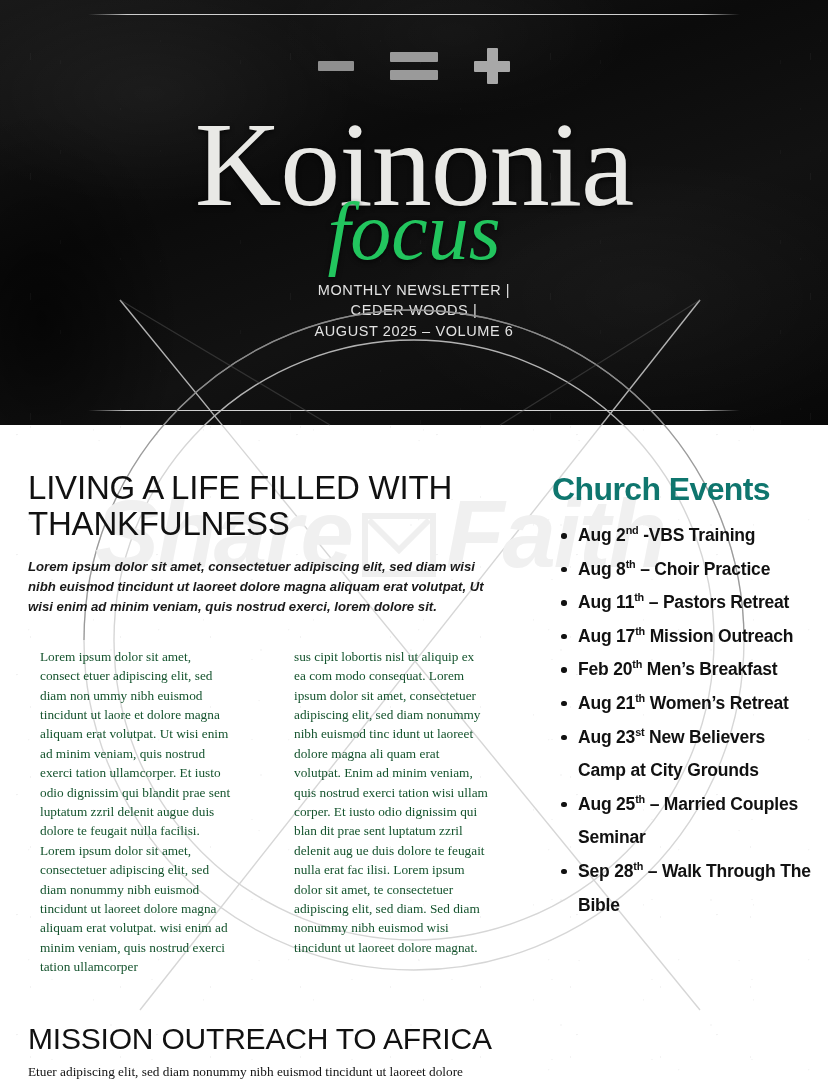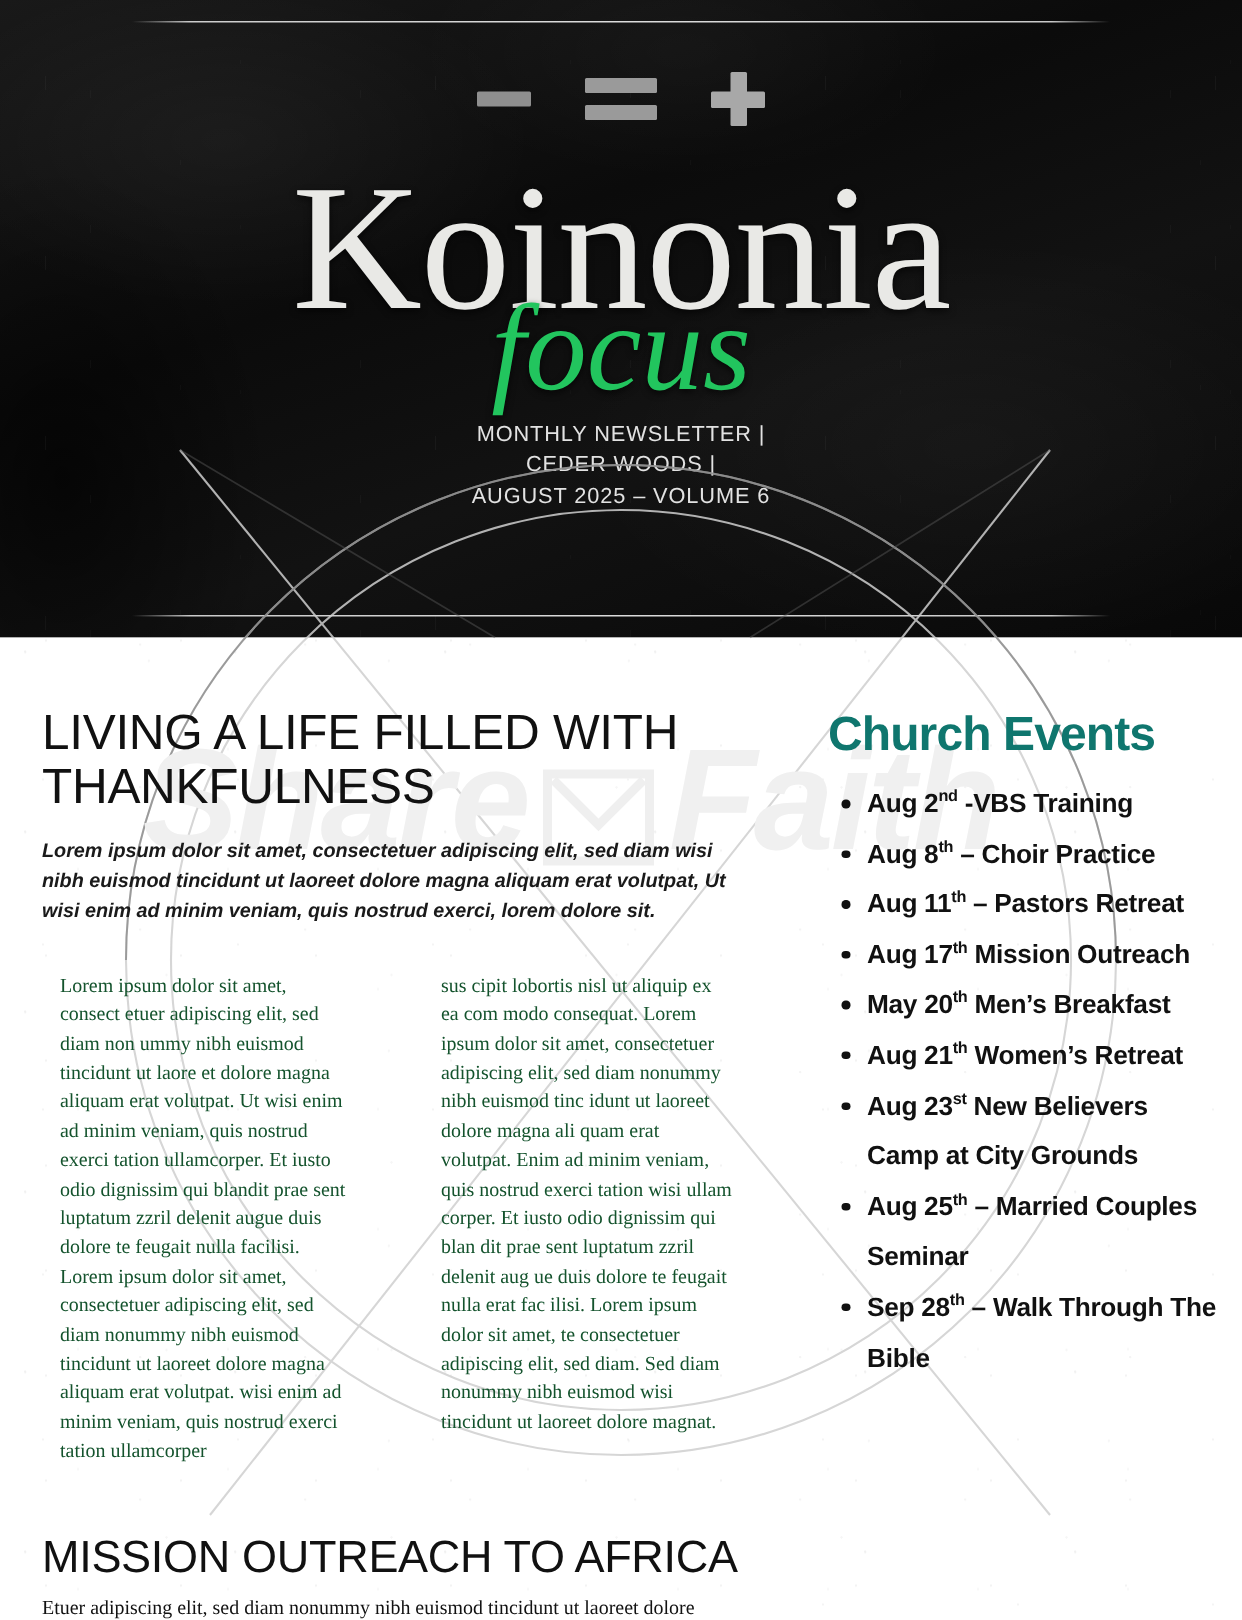--- a/index.html
+++ b/index.html
@@ -258,21 +258,21 @@
 
     </div>
 
     <div class="events">
       <h2 class="events-title">Church Events</h2>
       <ul class="events-list">
           <li><span>Aug 2</span><sup>nd</sup><span> -VBS Training</span></li>
           <li><span>Aug 8</span><sup>th</sup><span> – Choir Practice</span></li>
           <li><span>Aug 11</span><sup>th</sup><span> – Pastors Retreat</span></li>
           <li><span>Aug 17</span><sup>th</sup><span>  Mission Outreach</span></li>
-          <li><span>May 20</span><sup>th</sup><span> Men’s Breakfast</span></li>
+          <li><span>Feb 20</span><sup>th</sup><span> Men’s Breakfast</span></li>
           <li><span>Aug 21</span><sup>th</sup><span> Women’s Retreat</span></li>
           <li><span>Aug 23</span><sup>st</sup><span> New Believers Camp at City Grounds</span></li>
           <li><span>Aug 25</span><sup>th</sup><span> – Married Couples Seminar</span></li>
           <li><span>Sep 28</span><sup>th</sup><span> – Walk Through The Bible</span></li>
         </ul>
     </div>
 
   </div>
 </div>
 

